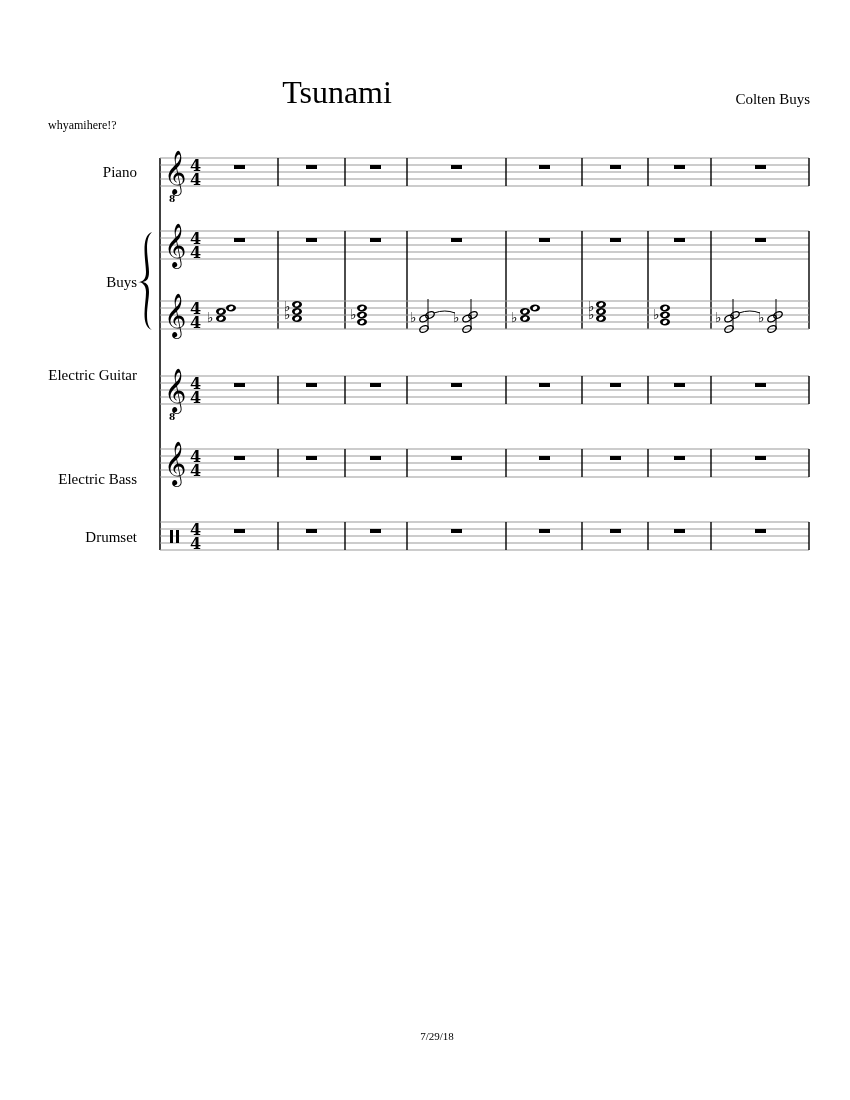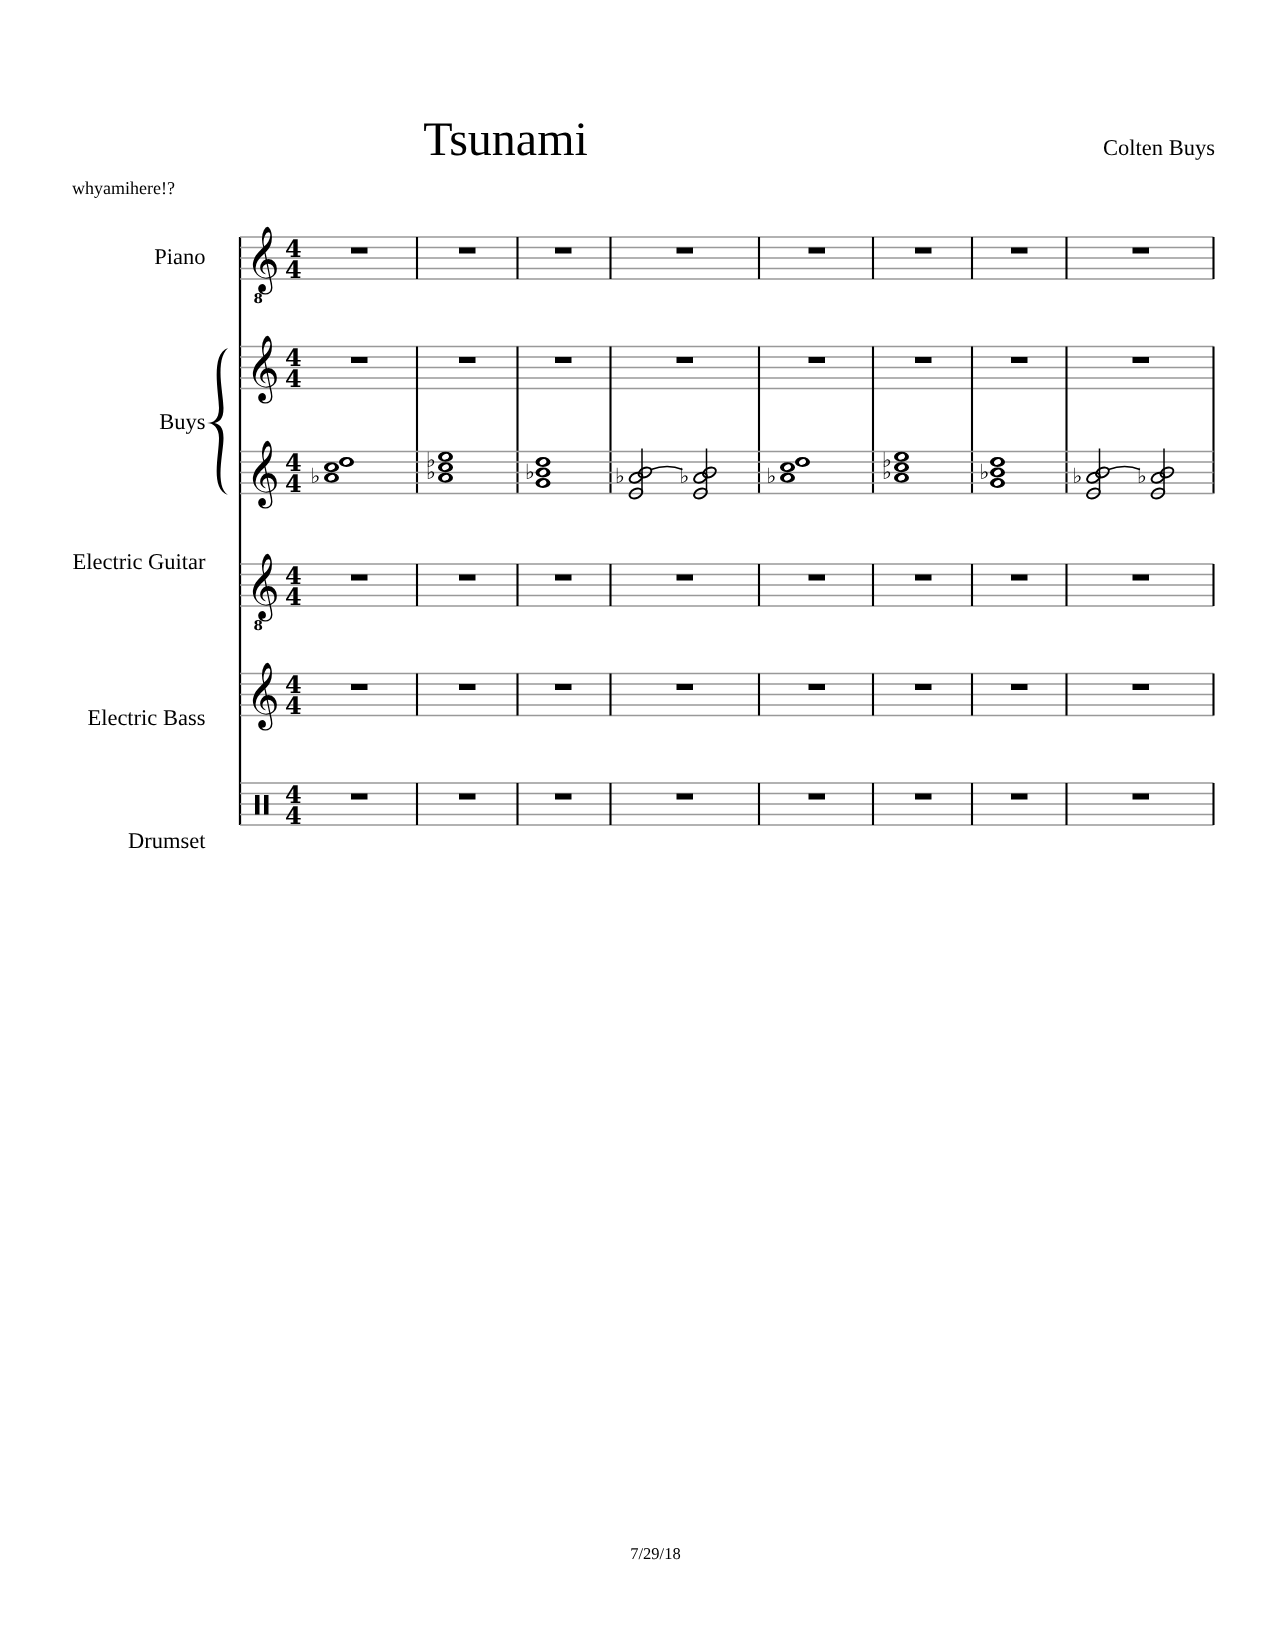--- a/index.html
+++ b/index.html
@@ -17,21 +17,21 @@
 <body>
 
 <div class="abs title">Tsunami</div>
 <div class="abs subtitle-left">whyamihere!?</div>
 <div class="abs composer">Colten Buys</div>
 
 <div class="abs inst-label" style="top:163px;">Piano</div>
 <div class="abs inst-label" style="top:273px;">Buys</div>
 <div class="abs inst-label" style="top:366px;">Electric Guitar</div>
 <div class="abs inst-label" style="top:470px;font-family:Liberation Serif, serif;">Electric Bass</div>
-<div class="abs inst-label" style="top:528px;margin-top:24px;">Drumset</div>
+<div class="abs inst-label" style="top:528px;">Drumset</div>
 
 <svg class="score" width="850" height="1100" viewBox="0 0 850 1100">
   <defs>
     <g id="stafflines">
       <line x1="160" y1="0" x2="809" y2="0" stroke="#999" stroke-width="1"></line>
       <line x1="160" y1="7" x2="809" y2="7" stroke="#999" stroke-width="1"></line>
       <line x1="160" y1="14" x2="809" y2="14" stroke="#999" stroke-width="1"></line>
       <line x1="160" y1="21" x2="809" y2="21" stroke="#999" stroke-width="1"></line>
       <line x1="160" y1="28" x2="809" y2="28" stroke="#999" stroke-width="1"></line>
     </g>

